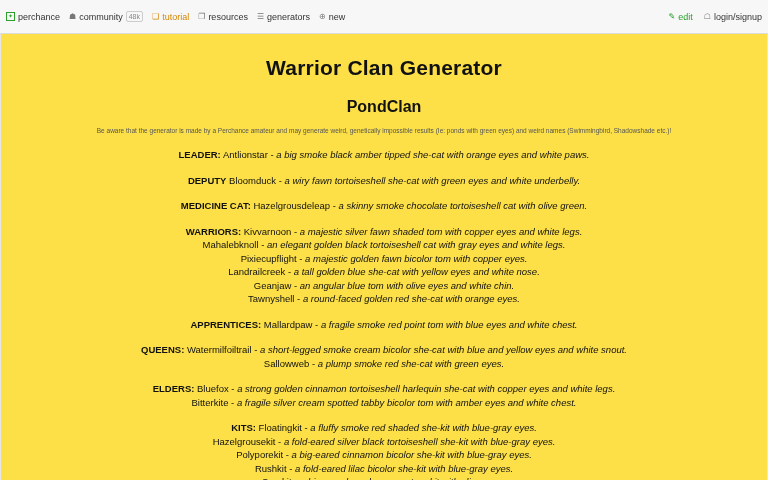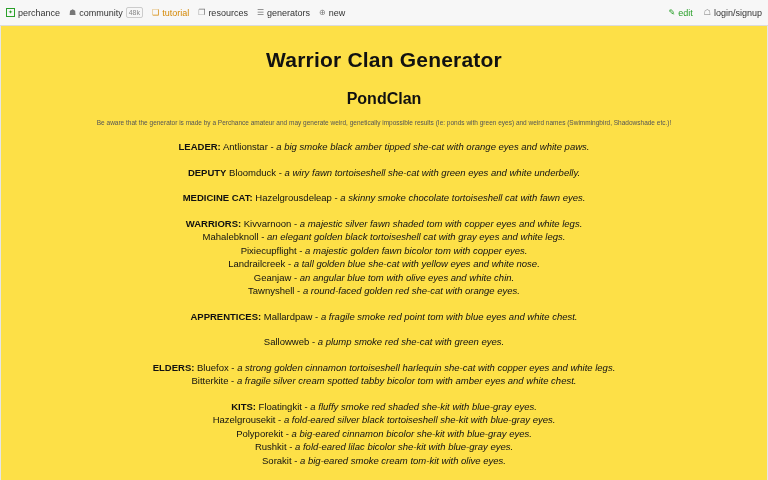--- a/index.html
+++ b/index.html
@@ -7,21 +7,21 @@
     margin: 0; padding: 0;
     width: 768px; height: 480px;
     background: #ffffff;
     font-family: "Liberation Sans", sans-serif;
     color: #111;
     overflow: hidden;
   }
 
   
   .topbar {
-    height: 26px;
+    height: 34px;
     background: #f7f7f7;
     border-bottom: 1px solid #dcdcdc;
     display: flex;
     align-items: center;
     padding: 0 6px;
     font-size: 9px;
     color: #333;
   }
   .topbar .left { display: flex; align-items: center; gap: 9px; }
   .topbar .right { margin-left: auto; display: flex; align-items: center; gap: 11px; }
@@ -149,34 +149,35 @@
   <p class="disclaimer">Be aware that the generator is made by a Perchance amateur and may generate weird, genetically impossible results (Ie: ponds with green eyes) and weird names (Swimmingbird, Shadowshade etc.)!</p>
 
   <div id="clan-list">
       <div class="clan-section">
         <span class="cat-line"><span class="role">LEADER:</span> <span class="cat-name">Antlionstar</span> - <span class="desc">a big smoke black amber tipped she-cat with orange eyes and white paws.</span></span>
       </div>
       <div class="clan-section">
         <span class="cat-line"><span class="role">DEPUTY</span> <span class="cat-name">Bloomduck</span> - <span class="desc">a wiry fawn tortoiseshell she-cat with green eyes and white underbelly.</span></span>
       </div>
       <div class="clan-section">
-        <span class="cat-line"><span class="role">MEDICINE CAT:</span> <span class="cat-name">Hazelgrousdeleap</span> - <span class="desc">a skinny smoke chocolate tortoiseshell cat with fawn eyes.</span></span>
+        <span class="cat-line"><span class="role">MEDICINE CAT:</span> <span class="cat-name">Hazelgrousdeleap</span> - <span class="desc">a skinny smoke chocolate tortoiseshell cat with olive green.</span></span>
       </div>
       <div class="clan-section">
         <span class="cat-line"><span class="role">WARRIORS:</span> <span class="cat-name">Kivvarnoon</span> - <span class="desc">a majestic silver fawn shaded tom with copper eyes and white legs.</span></span>
         <span class="cat-line"><span class="cat-name">Mahalebknoll</span> - <span class="desc">an elegant golden black tortoiseshell cat with gray eyes and white legs.</span></span>
         <span class="cat-line"><span class="cat-name">Pixiecupflight</span> - <span class="desc">a majestic golden fawn bicolor tom with copper eyes.</span></span>
         <span class="cat-line"><span class="cat-name">Landrailcreek</span> - <span class="desc">a tall golden blue she-cat with yellow eyes and white nose.</span></span>
         <span class="cat-line"><span class="cat-name">Geanjaw</span> - <span class="desc">an angular blue tom with olive eyes and white chin.</span></span>
         <span class="cat-line"><span class="cat-name">Tawnyshell</span> - <span class="desc">a round-faced golden red she-cat with orange eyes.</span></span>
       </div>
       <div class="clan-section">
         <span class="cat-line"><span class="role">APPRENTICES:</span> <span class="cat-name">Mallardpaw</span> - <span class="desc">a fragile smoke red point tom with blue eyes and white chest.</span></span>
       </div>
       <div class="clan-section">
+        <span class="cat-line"><span class="role">QUEENS:</span> <span class="cat-name">Watermilfoiltrail</span> - <span class="desc">a short-legged smoke cream bicolor she-cat with blue and yellow eyes and white snout.</span></span>
         <span class="cat-line"><span class="cat-name">Sallowweb</span> - <span class="desc">a plump smoke red she-cat with green eyes.</span></span>
       </div>
       <div class="clan-section">
         <span class="cat-line"><span class="role">ELDERS:</span> <span class="cat-name">Bluefox</span> - <span class="desc">a strong golden cinnamon tortoiseshell harlequin she-cat with copper eyes and white legs.</span></span>
         <span class="cat-line"><span class="cat-name">Bitterkite</span> - <span class="desc">a fragile silver cream spotted tabby bicolor tom with amber eyes and white chest.</span></span>
       </div>
       <div class="clan-section">
         <span class="cat-line"><span class="role">KITS:</span> <span class="cat-name">Floatingkit</span> - <span class="desc">a fluffy smoke red shaded she-kit with blue-gray eyes.</span></span>
         <span class="cat-line"><span class="cat-name">Hazelgrousekit</span> - <span class="desc">a fold-eared silver black tortoiseshell she-kit with blue-gray eyes.</span></span>
         <span class="cat-line"><span class="cat-name">Polyporekit</span> - <span class="desc">a big-eared cinnamon bicolor she-kit with blue-gray eyes.</span></span>

